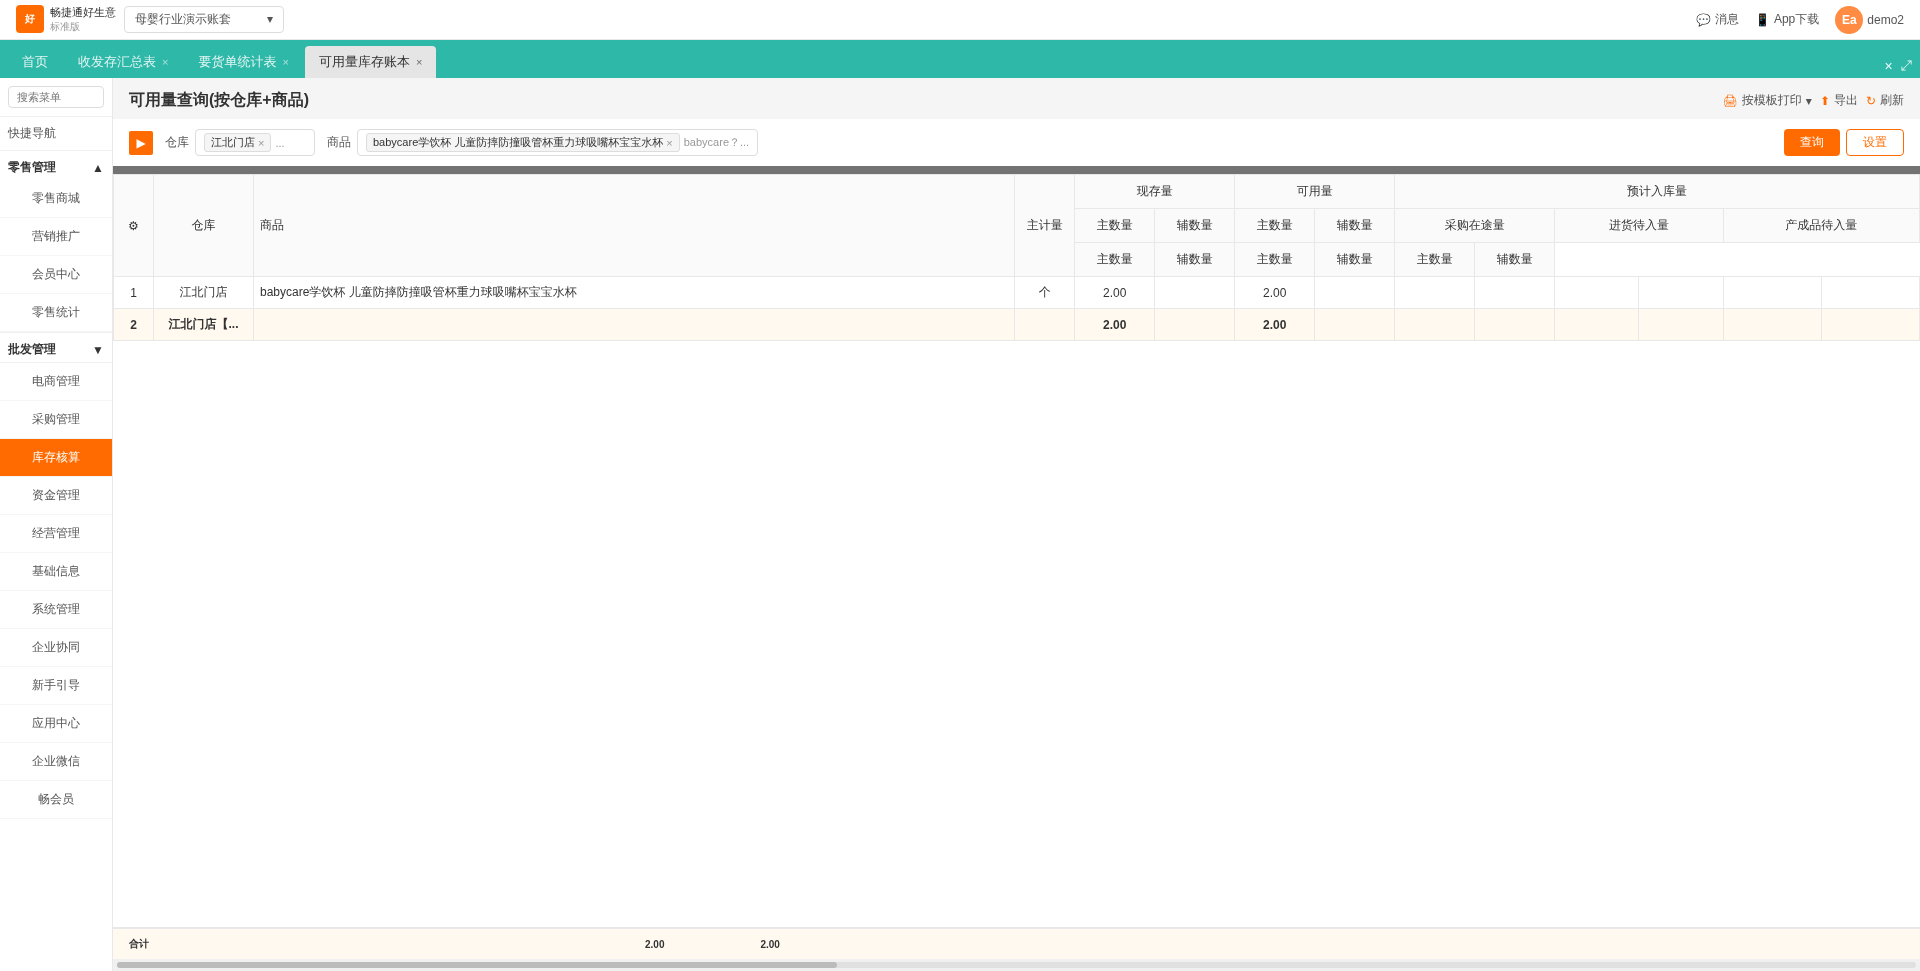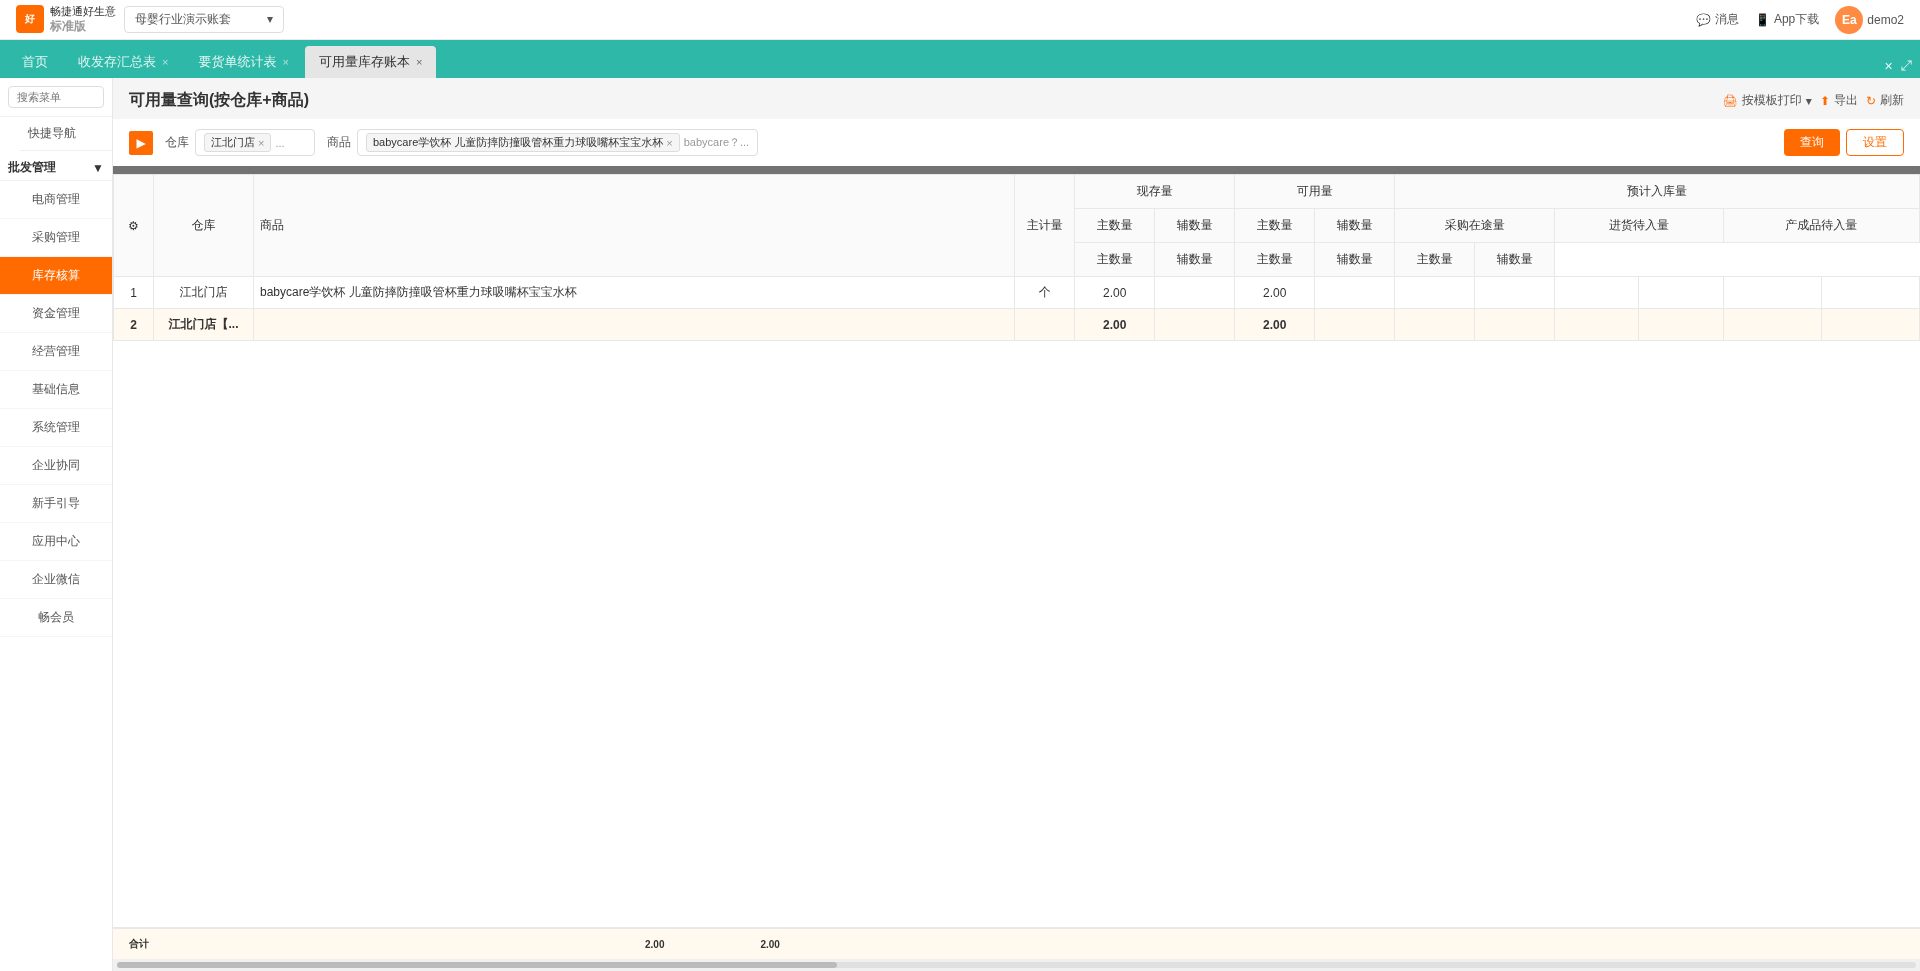--- a/index.html
+++ b/index.html
@@ -38,22 +38,21 @@
       font-size: 10px;
       font-weight: bold;
     }
     .logo-text {
       font-size: 11px;
       color: #333;
       line-height: 1.3;
     }
     .logo-sub {
       color: #999;
-      font-size: 12px;
-      font-weight: bold;
+      font-size: 10px;
     }
     .industry-selector {
       display: flex;
       align-items: center;
       gap: 4px;
       padding: 4px 10px;
       border: 1px solid #ddd;
       border-radius: 4px;
       cursor: pointer;
       font-size: 12px;
@@ -185,21 +184,20 @@
       border: 1px solid #ddd;
       border-radius: 4px;
       font-size: 11px;
     }
     .quick-nav {
       padding: 8px;
       font-size: 12px;
       color: #555;
       cursor: pointer;
       border-bottom: 1px solid #f0f0f0;
-      margin-left: 20px;
     }
 
     
     .content-area {
       flex: 1;
       display: flex;
       flex-direction: column;
       overflow: hidden;
       background: #737373;
     }
@@ -453,20 +451,38 @@
   </div>
 </div>
 
 <div class="main-layout">
 
   <div class="sidebar">
     <div class="search-menu">
       <input type="text" placeholder="搜索菜单" style="">
     </div>
     <div class="quick-nav">快捷导航</div>
+    <div class="sidebar-section">
+      <div class="sidebar-group-header">
+        <span>零售管理</span>
+        <span>▲</span>
+      </div>
+      <div class="sidebar-item">
+        <span>零售商城</span>
+      </div>
+      <div class="sidebar-item">
+        <span>营销推广</span>
+      </div>
+      <div class="sidebar-item">
+        <span>会员中心</span>
+      </div>
+      <div class="sidebar-item">
+        <span>零售统计</span>
+      </div>
+    </div>
     <div class="sidebar-section">
       <div class="sidebar-group-header">
         <span>批发管理</span>
         <span>▼</span>
       </div>
     </div>
     <div class="sidebar-item">
       <span>电商管理</span>
     </div>
     <div class="sidebar-item">

